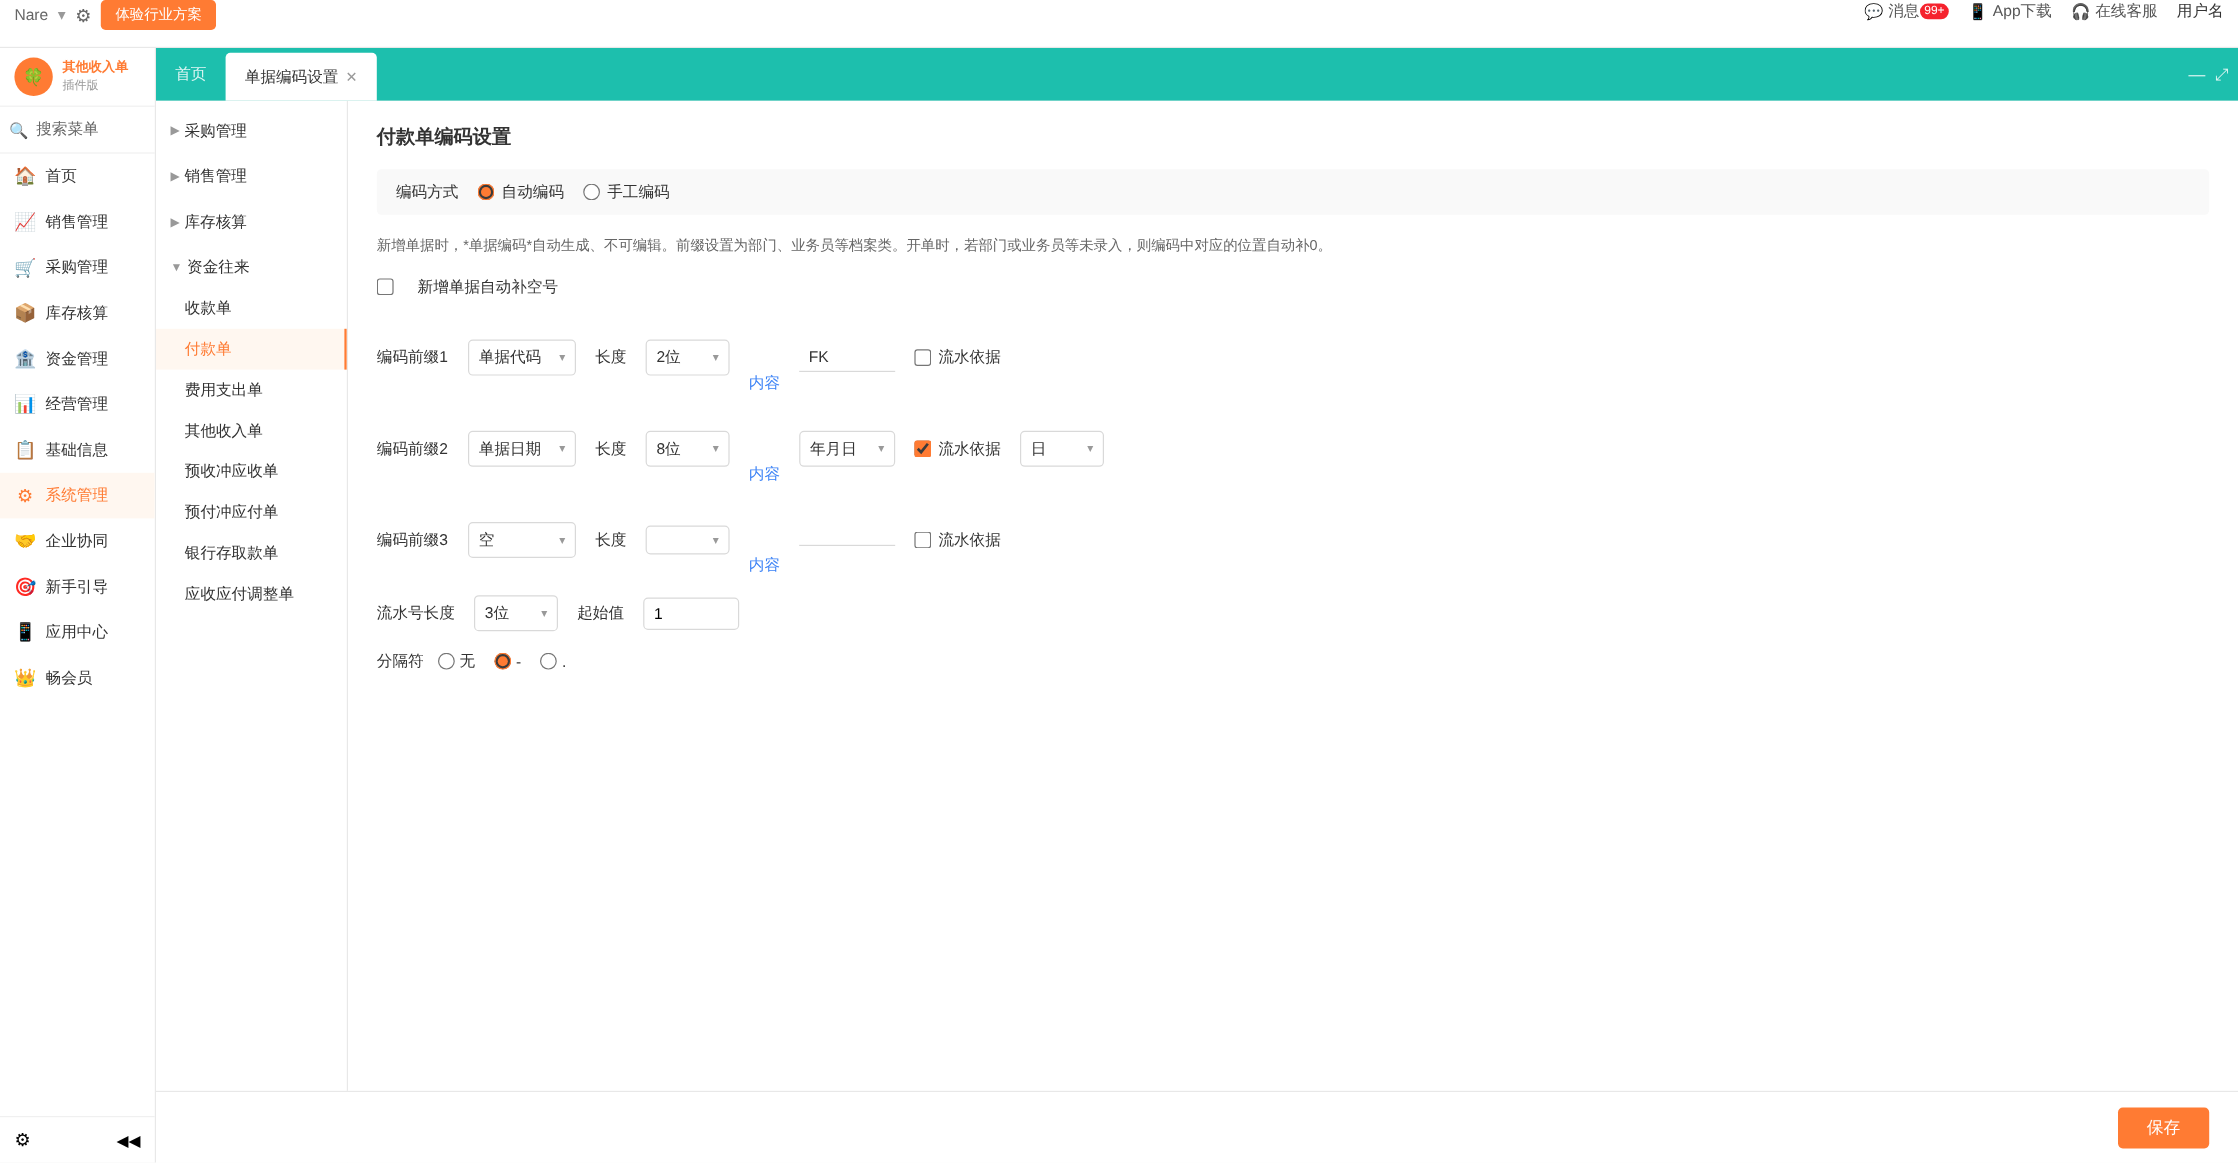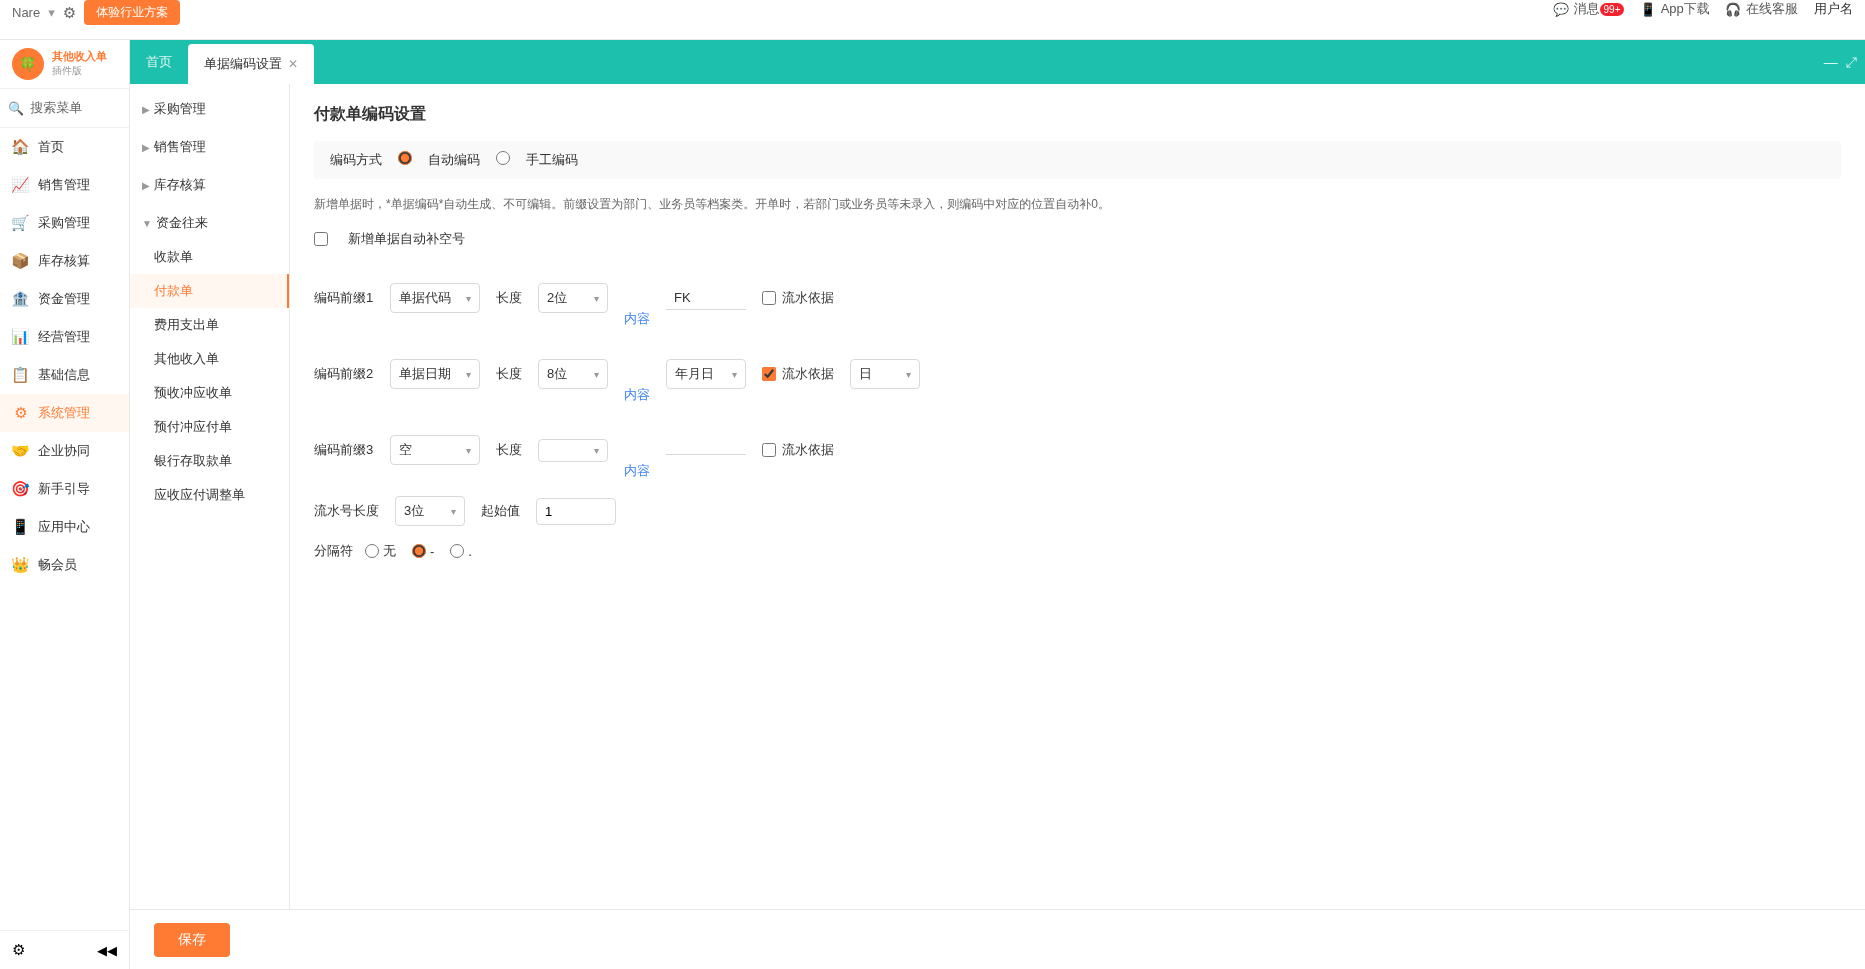--- a/index.html
+++ b/index.html
@@ -164,21 +164,21 @@
     
     .coding-method {
       display: flex;
       align-items: center;
       gap: 16px;
       padding: 10px 16px;
       background: #f9f9f9;
       border-radius: 4px;
       margin-bottom: 16px;
     }
-    .coding-method label { display: flex; align-items: flex-start; gap: 16px; cursor: pointer; color: #333; }
+    .coding-method label { display: flex; align-items: center; gap: 6px; cursor: pointer; color: #333; }
     .coding-method-title { color: #333; font-size: 13px; }
 
     
     .info-text {
       color: #666;
       font-size: 12px;
       margin-bottom: 16px;
       line-height: 1.6;
     }
 
@@ -555,20 +555,20 @@
               <span>-</span>
             </label>
             <label class="radio-item">
               <input type="radio" name="separator" value="dot" style="">
               <span>.</span>
             </label>
           </div>
         </div>
 
         
-        <div style="position:absolute; bottom:0; left:130px; right:0; height:60px; background:#fff; border-top:1px solid #e8e8e8; display:flex; align-items:center; padding:0 24px;">
+        <div style="position:absolute; bottom:0; left:130px; right:0; height:60px; background:#fff; border-top:1px solid #e8e8e8; display:flex; align-items:center; justify-content:flex-end; padding:0 24px;">
           <button class="save-btn">保存</button>
         </div>
 
       </div>
     </div>
   </div>
 </div>
 
 </body></html>

